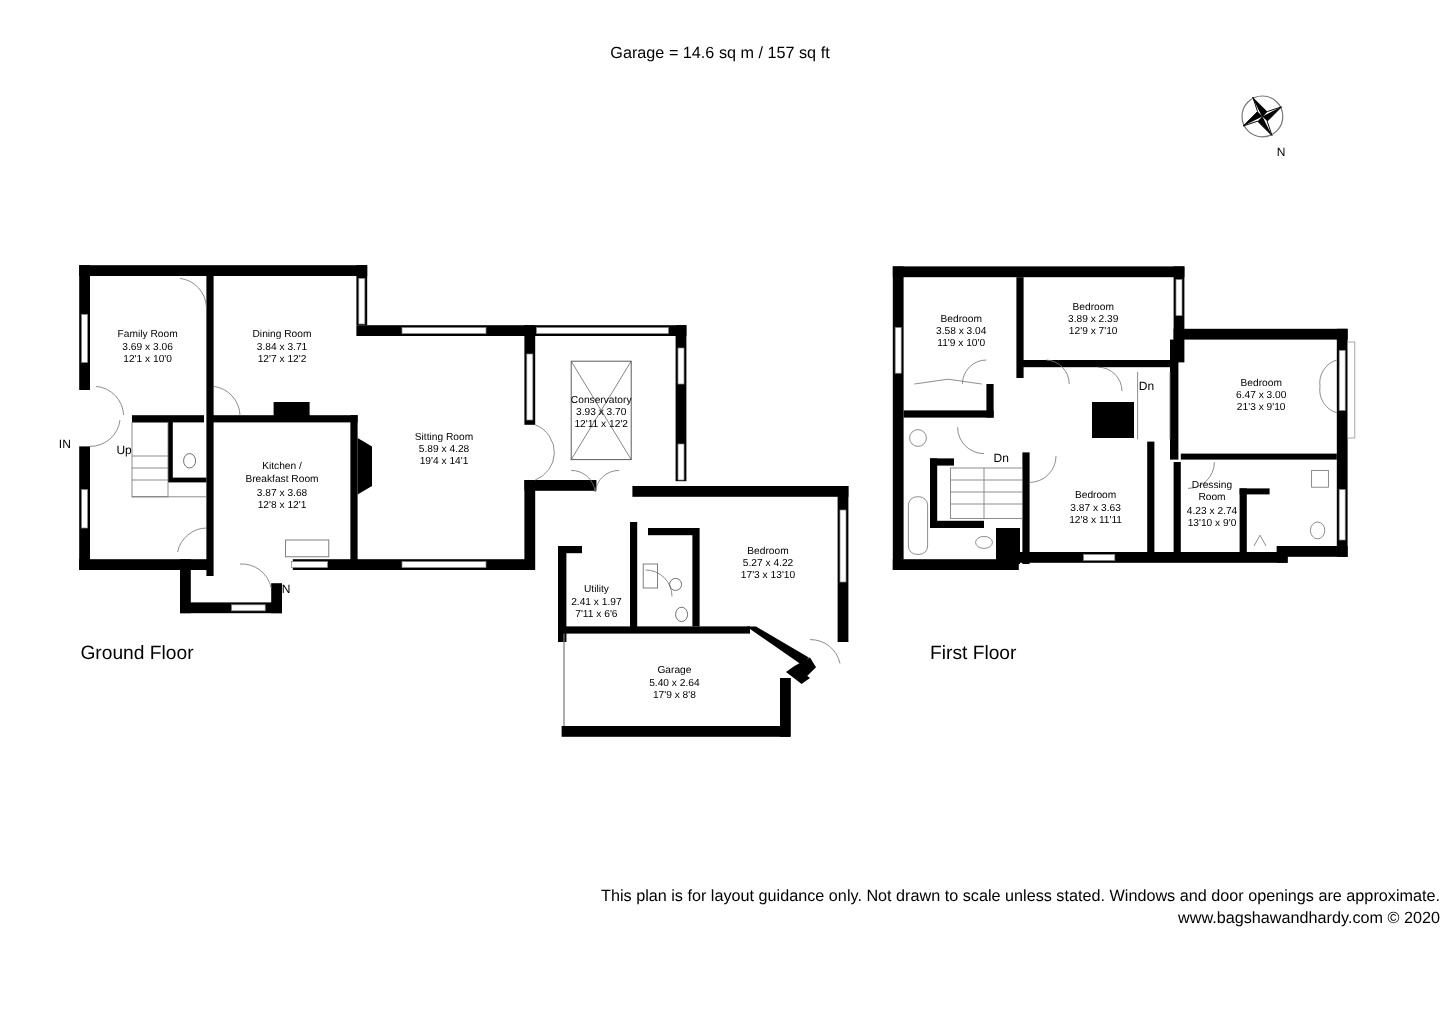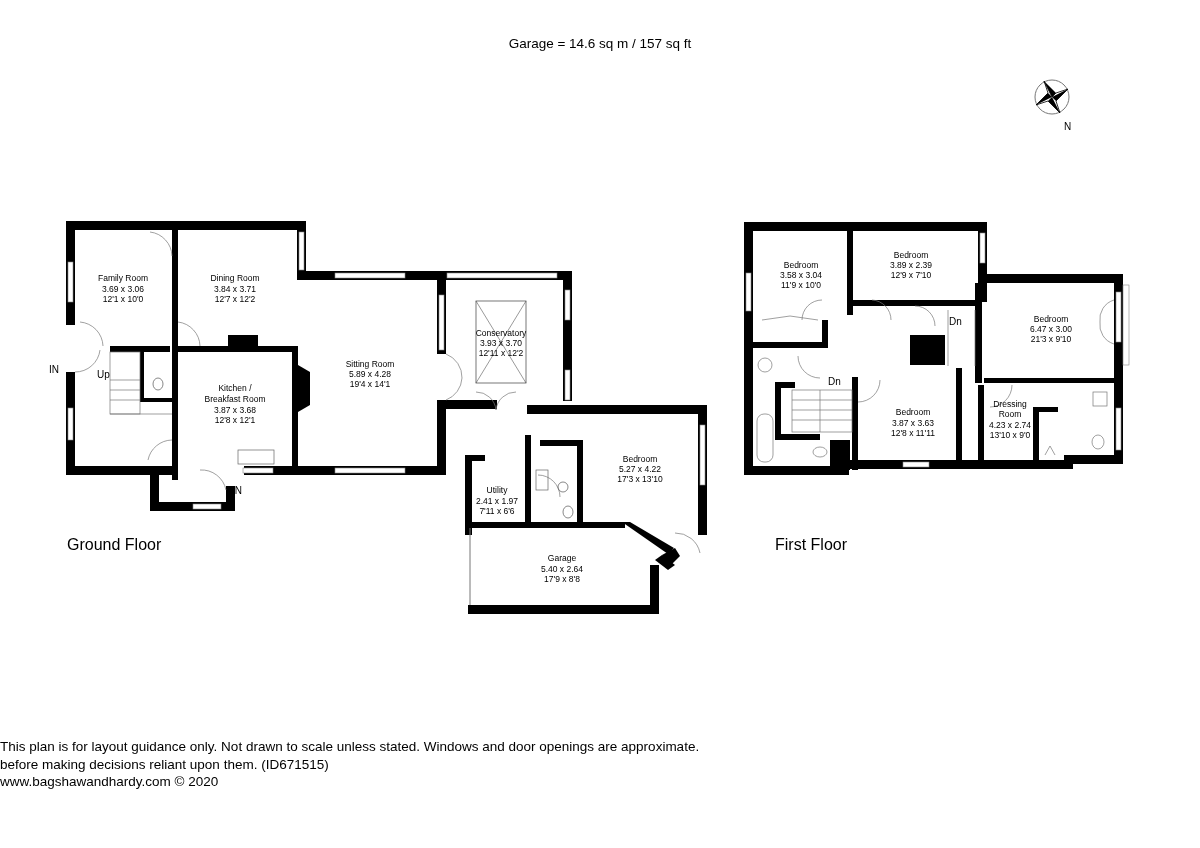--- a/index.html
+++ b/index.html
@@ -1,18 +1,18 @@
 <!DOCTYPE html>
 <html><head>
 <meta charset="utf-8">
 <style>
   html,body{margin:0;padding:0;background:#fff;}
   body{width:1200px;height:848px;position:relative;overflow:hidden;font-family:"Liberation Sans",sans-serif;color:#000;}
   .hdr{position:absolute;top:35px;left:0;width:1200px;text-align:center;font-size:13.5px;line-height:17px;}
-  .foot{position:absolute;top:738px;left:0;width:1200px;text-align:left;font-size:13.5px;line-height:17.5px;}
+  .foot{position:absolute;top:738px;left:0;width:1200px;text-align:right;font-size:13.5px;line-height:17.5px;}
   .floorlbl{position:absolute;font-size:16px;font-weight:normal;}
   svg{position:absolute;left:0;top:0;}
   .rl{font-family:"Liberation Sans",sans-serif;font-size:8.5px;text-anchor:middle;fill:#000;}
   .sm{font-family:"Liberation Sans",sans-serif;font-size:10px;fill:#000;}
 </style>
 </head>
 <body>
 
 <div class="hdr">
   <div>Garage = 14.6 sq m / 157 sq ft</div>
@@ -257,15 +257,14 @@
     <text class="sm" x="949" y="325" font-size="8.5">Dn</text>
     <text class="sm" x="828" y="385" font-size="8.5">Dn</text>
   </g>
 </svg>
 
 <div class="floorlbl" style="left:67px;top:536px;">Ground Floor</div>
 <div class="floorlbl" style="left:775px;top:536px;">First Floor</div>
 
 <div class="foot">
   <div>This plan is for layout guidance only. Not drawn to scale unless stated. Windows and door openings are approximate.</div>
-  <div>before making decisions reliant upon them. (ID671515)</div>
   <div>www.bagshawandhardy.com © 2020</div>
 </div>
 
 </body></html>

